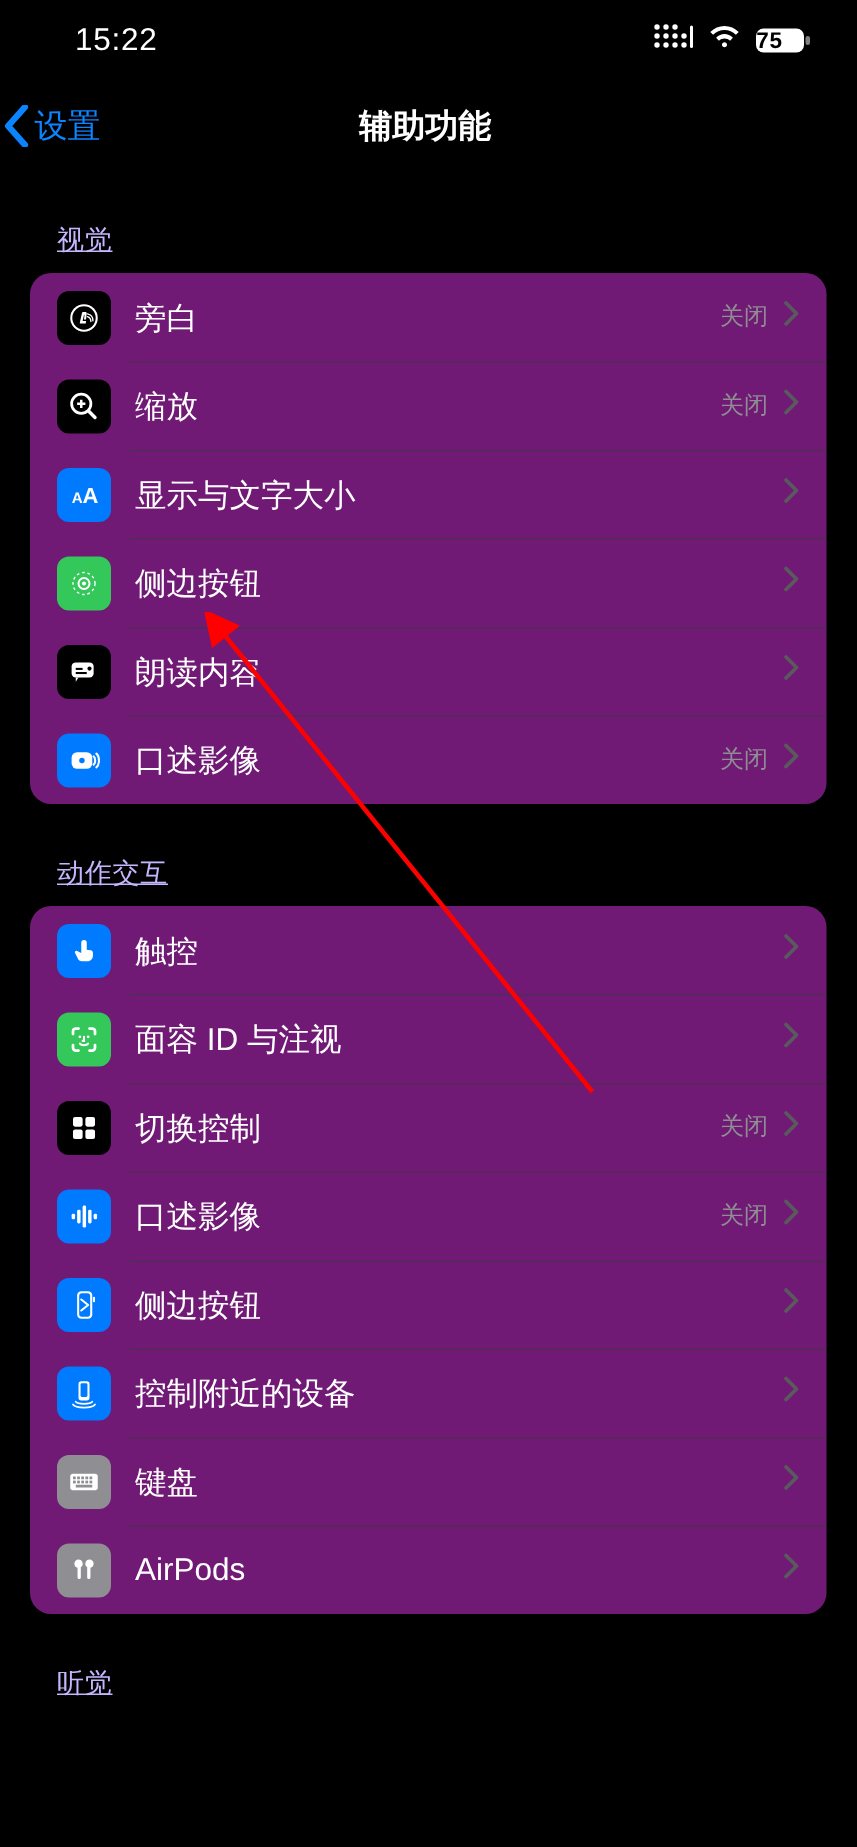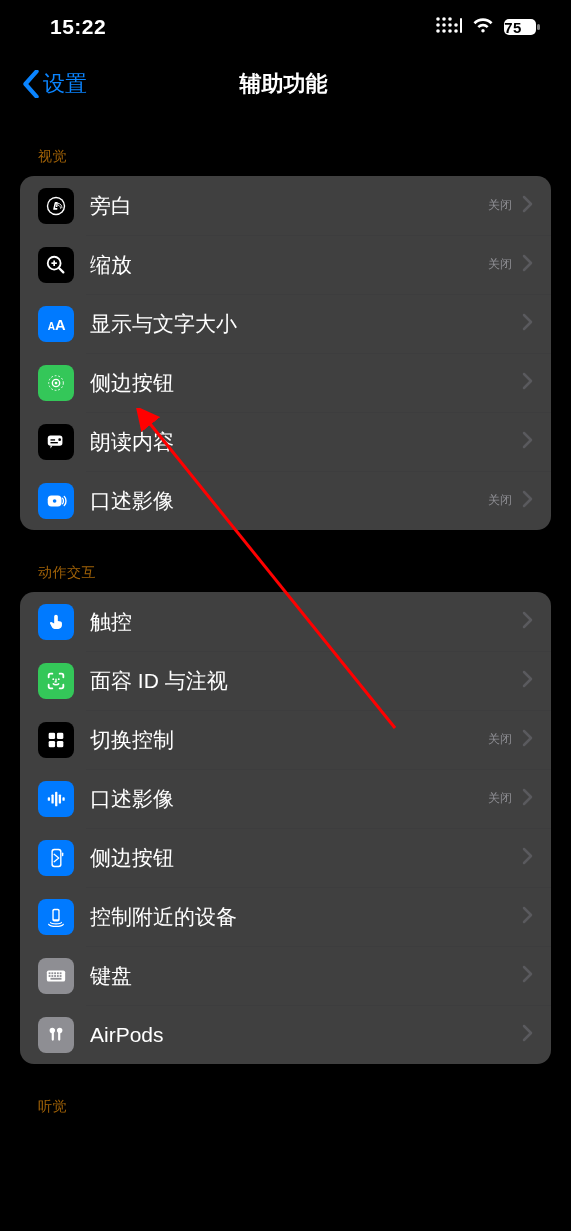--- a/index.html
+++ b/index.html
@@ -1,38 +1,38 @@
 <!DOCTYPE html>
 <html><head>
   <meta charset="utf-8">
   <style>
     * { margin:0; padding:0; box-sizing:border-box; -webkit-font-smoothing:antialiased; }
     html,body { background:#000; color:#fff; font-family:-apple-system,"SF Pro Text","Helvetica Neue",Arial,sans-serif; width:571px; height:1231px; overflow:hidden; position:relative; }
 
     
     .status-bar { position:relative; height:54px; display:flex; align-items:center; justify-content:space-between; padding:0 30px 0 50px; font-size:21px; font-weight:600; letter-spacing:.5px; }
     .status-right { display:flex; align-items:center; gap:9px; }
-    .status-time { font-variant-numeric:tabular-nums; font-weight:700; }
-
-    
-    .nav-bar { position:relative; height:60px; display:flex; align-items:center; padding:0 22px; }
+    .status-time { font-variant-numeric:tabular-nums; font-weight:400; }
+
+    
+    .nav-bar { position:relative; height:60px; display:flex; align-items:center; padding:0 2px; }
     .back-btn { display:flex; align-items:center; gap:3px; color:#0a84ff; font-size:22px; }
     .back-btn .chev { width:18px; height:28px; }
     .nav-title { position:absolute; left:0; right:4px; text-align:center; font-size:22px; font-weight:600; pointer-events:none; }
 
     
     .content { padding:0 20px; }
-    .sect-header { color:#a16207; font-size:14px; margin:34px 0 10px 18px; letter-spacing:.5px; }
-    .card { background:#404040; border-radius:14px; overflow:hidden; }
+    .sect-header { color:#c4b5fd; font-size:18px; margin:34px 0 10px 18px; letter-spacing:.5px;text-decoration:underline; }
+    .card { background:#701a75; border-radius:14px; overflow:hidden; }
     .row { display:flex; align-items:center; padding:0 18px; height:59px; position:relative; }
     .row + .row::before { content:""; position:absolute; top:0; left:66px; right:0; height:1px; background:#3a3a3c; opacity:.55; }
     .icon-box { width:36px; height:36px; border-radius:8px; display:flex; align-items:center; justify-content:center; flex-shrink:0; margin-right:16px; }
     .icon-box svg { width:22px; height:22px; }
     .row-label { font-size:21px; flex:1; color:#fff; }
-    .row-value { font-size:12px; color:#8e8e93; margin-right:10px; }
+    .row-value { font-size:16px; color:#8e8e93; margin-right:10px; }
     .row-chevron { color:#5a5a5e; }
 
     
     .bg-black { background:#000; }
     .bg-gray { background:#8e8e93; }
     .bg-blue { background:#007aff; }
     .bg-green { background:#34c759; }
 
     
     .anno-arrow { position:absolute; pointer-events:none; }

